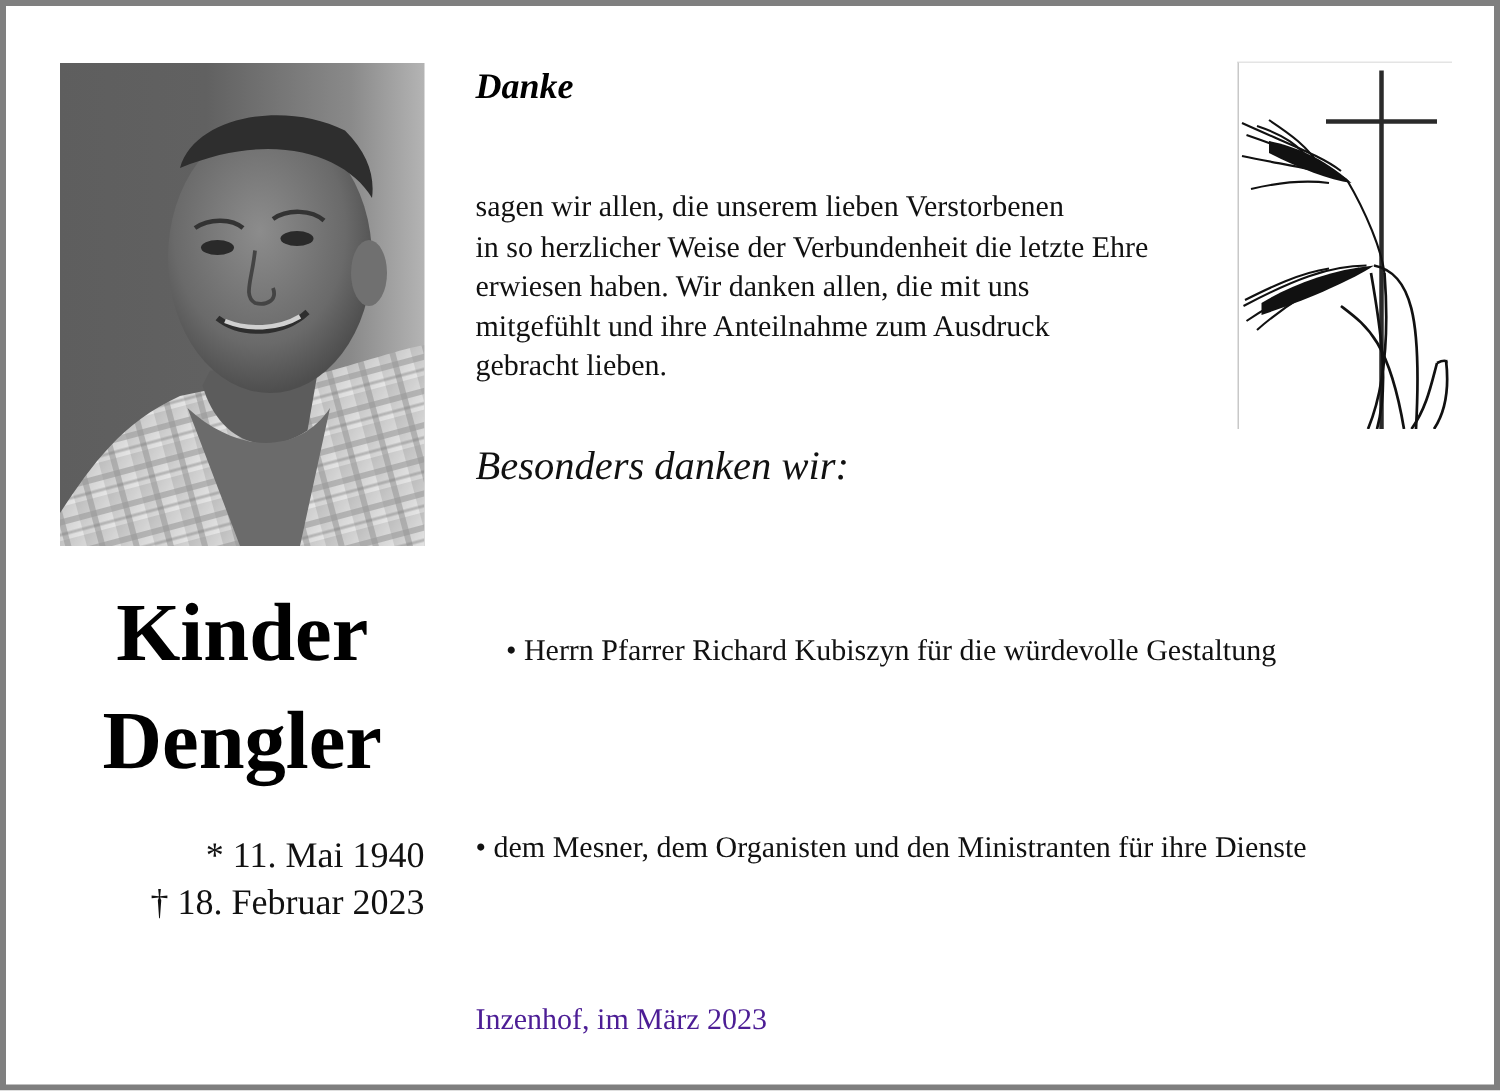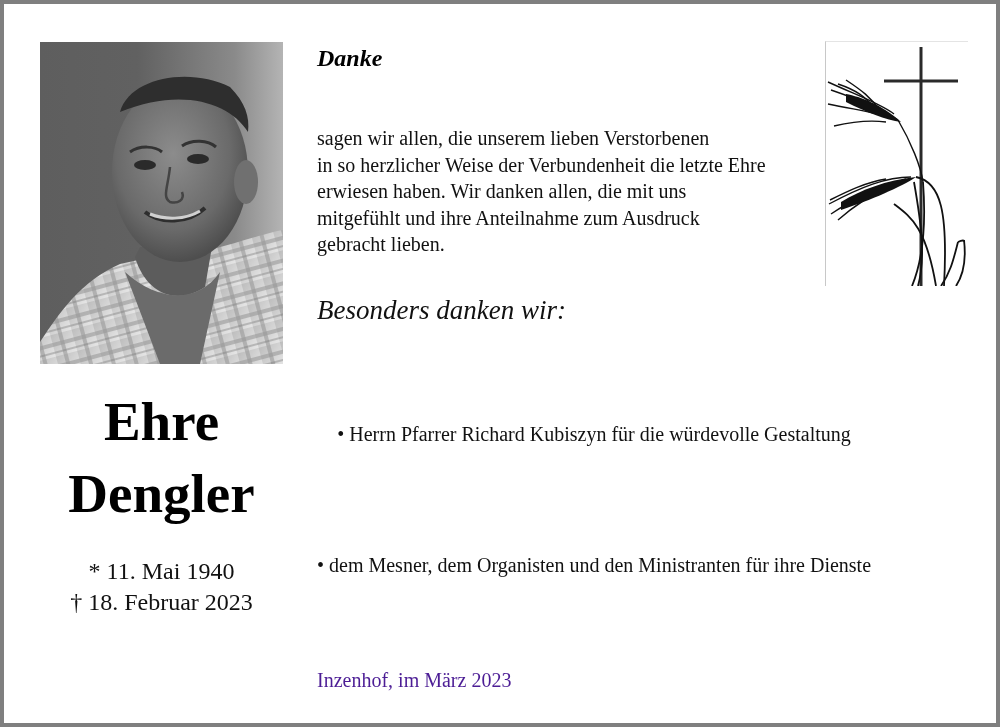--- a/index.html
+++ b/index.html
@@ -39,21 +39,21 @@
       font-size: 55px;
       line-height: 72px;
       top: 382px;
       color: #000;
       letter-spacing: 0px;
     }
     .dates {
       position: absolute;
       left: 36px; width: 243px;
       top: 552px;
-      text-align: center;
+      text-align: right;
       font-size: 24px;
       line-height: 31px;
       color: #111;
     }
     .title-danke {
       position: absolute;
       left: 313px; top: 41px;
       font-size: 24px;
       font-weight: bold;
       font-style: italic;
@@ -154,21 +154,21 @@
       <path d="M142 104 C152 97 168 98 176 105" stroke="#333" stroke-width="3" fill="none"></path>
 
       <path d="M130 125 C128 145 122 155 130 160 C138 162 145 158 142 150" stroke="#444" stroke-width="2.5" fill="none"></path>
 
       <path d="M105 170 C120 182 148 182 165 166" stroke="#2e2e2e" stroke-width="4" fill="none"></path>
       <path d="M110 172 C125 178 145 178 160 169" stroke="#d0d0d0" stroke-width="3" fill="none"></path>
     </svg>
   </div>
 
   <div class="name">
-    <div>Ehre</div>
+    <div>Kinder</div>
     <div>Dengler</div>
   </div>
 
   <div class="dates">
     <div>* 11. Mai 1940</div>
     <div>† 18. Februar 2023</div>
   </div>
 
   <div class="title-danke">Danke</div>
 

